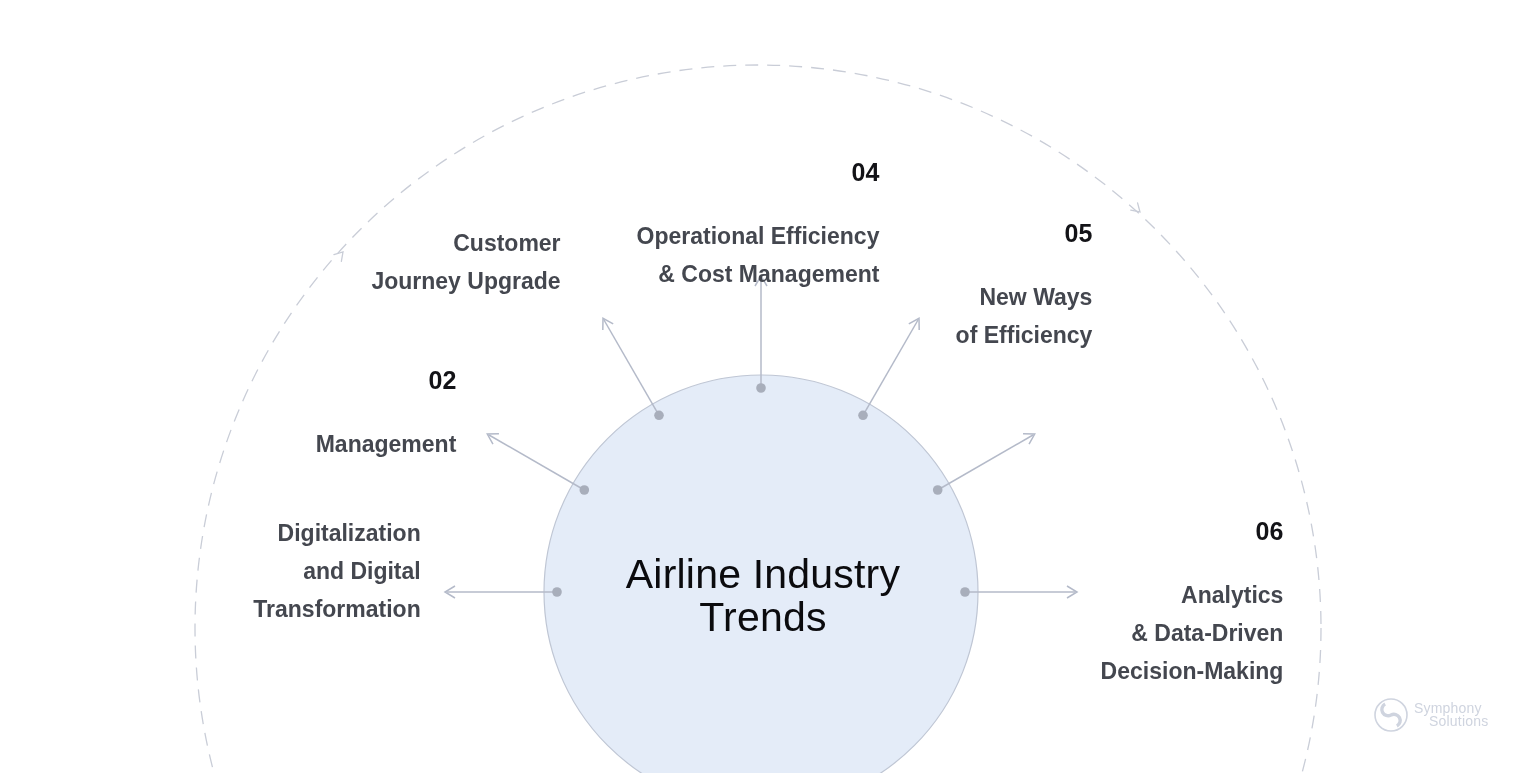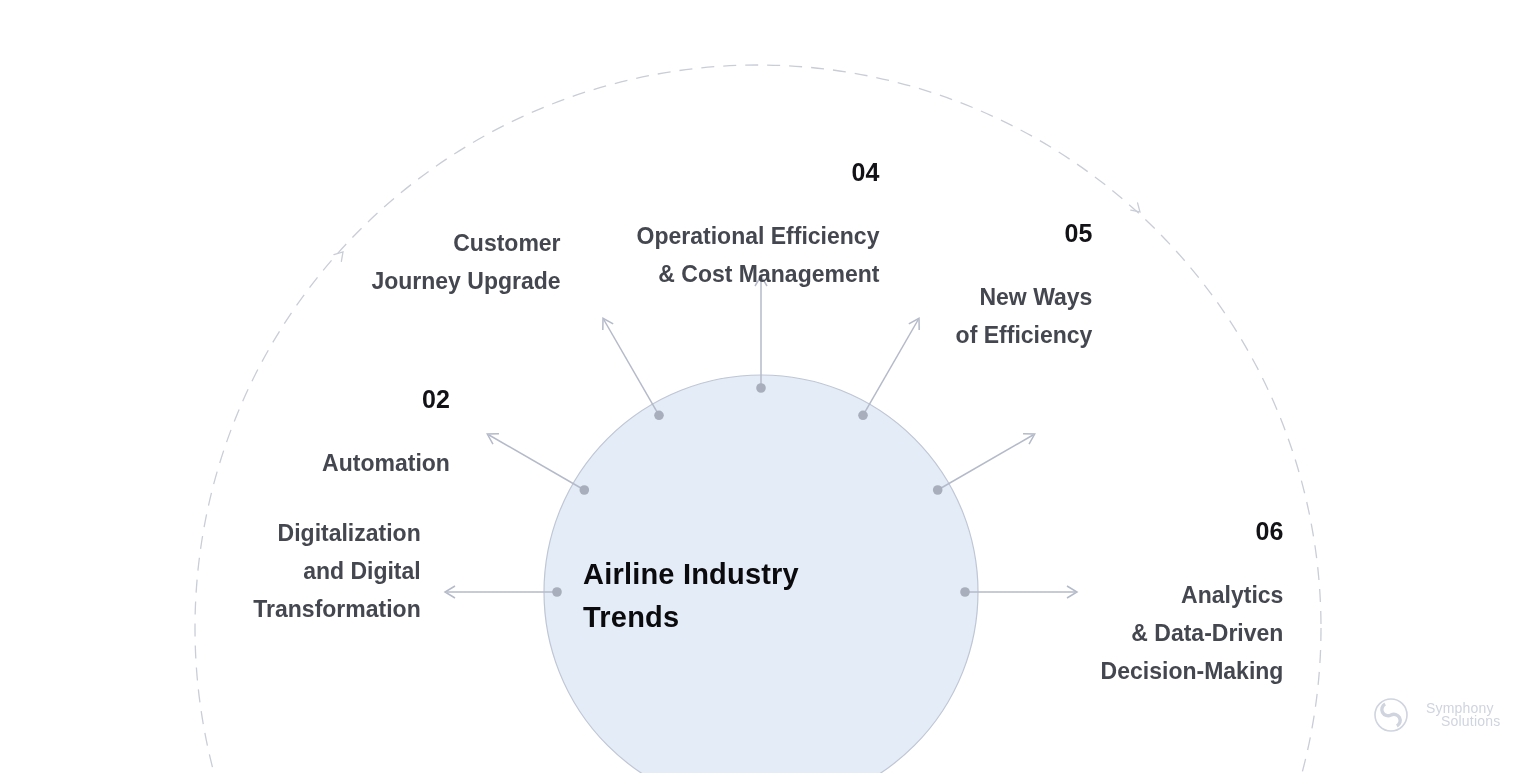--- a/index.html
+++ b/index.html
@@ -32,23 +32,24 @@
   .arc-head { fill: none; stroke: var(--dashed-arc); stroke-width: 1.3; stroke-linecap: round; }
   .connector line { stroke: var(--connector); stroke-width: 1.5; }
   .connector .head { fill: none; stroke: var(--connector); stroke-width: 1.5; stroke-linejoin: miter; }
   .connector .dot { fill: var(--dot); }
 
   .center-title {
     position: absolute;
     left: 763px; top: 553px;
     transform: translateX(-50%);
     width: 360px;
+    text-align: center;
     white-space: pre-line;
-    font-size: 29px;
-    font-weight: 700;
+    font-size: 41px;
+    font-weight: 400;
     line-height: 43px;
     color: var(--title-text);
     letter-spacing: 0.2px;
   }
   .item {
     position: absolute;
     transform: translateX(-50%);
     text-align: right;
     white-space: pre-line;
   }
@@ -59,39 +60,39 @@
     margin-bottom: 12px;
     color: var(--number-text);
   }
   .item .lbl {
     font-size: 23px;
     font-weight: 700;
     line-height: 38px;
     color: var(--label-text);
   }
   .item-1 { left: 337px;  top: 496px; }
-  .item-2 { left: 386px;  top: 366px; }
+  .item-2 { left: 386px;  top: 347px; }
   .item-3 { left: 466px;  top: 206px; }
   .item-4 { left: 758px;  top: 139px; }
   .item-5 { left: 1024px; top: 200px; }
   .item-6 { left: 1139px; top: 358px; }
   .item-7 { left: 1192px; top: 498px; }
 
   .logo {
     position: absolute;
     left: 1372px; top: 696px;
     display: flex;
     align-items: flex-start;
     color: var(--logo);
   }
   .logo .mark { width: 38px; height: 38px; flex: 0 0 auto; }
   .logo .mark .ring { fill: none; stroke: var(--logo); stroke-width: 1.6; }
   .logo .mark .swirl { fill: none; stroke: var(--logo); stroke-width: 3.4; }
   .logo .wordmark {
-    margin-left: 16px; margin-top: 6px;
+    margin-left: 4px; margin-top: 6px;
     font-size: 14px; line-height: 13px;
     letter-spacing: 0.2px;
   }
   .logo .wordmark .l2 { padding-left: 15px; }
 </style>
 </head>
 <body>
 
 <div class="stage">
 
@@ -161,21 +162,21 @@
   <div class="center-title">Airline Industry
 Trends</div>
 
   <div class="item item-1">
     <div class="lbl">Digitalization
 and Digital
 Transformation</div>
   </div>
   <div class="item item-2">
     <div class="num">02</div>
-    <div class="lbl">Automation</div>
+    <div class="lbl">Management</div>
   </div>
   <div class="item item-3">
     <div class="lbl">Customer
 Journey Upgrade</div>
   </div>
   <div class="item item-4">
     <div class="num">04</div>
     <div class="lbl">Operational Efficiency
 &amp; Cost Management</div>
   </div>

